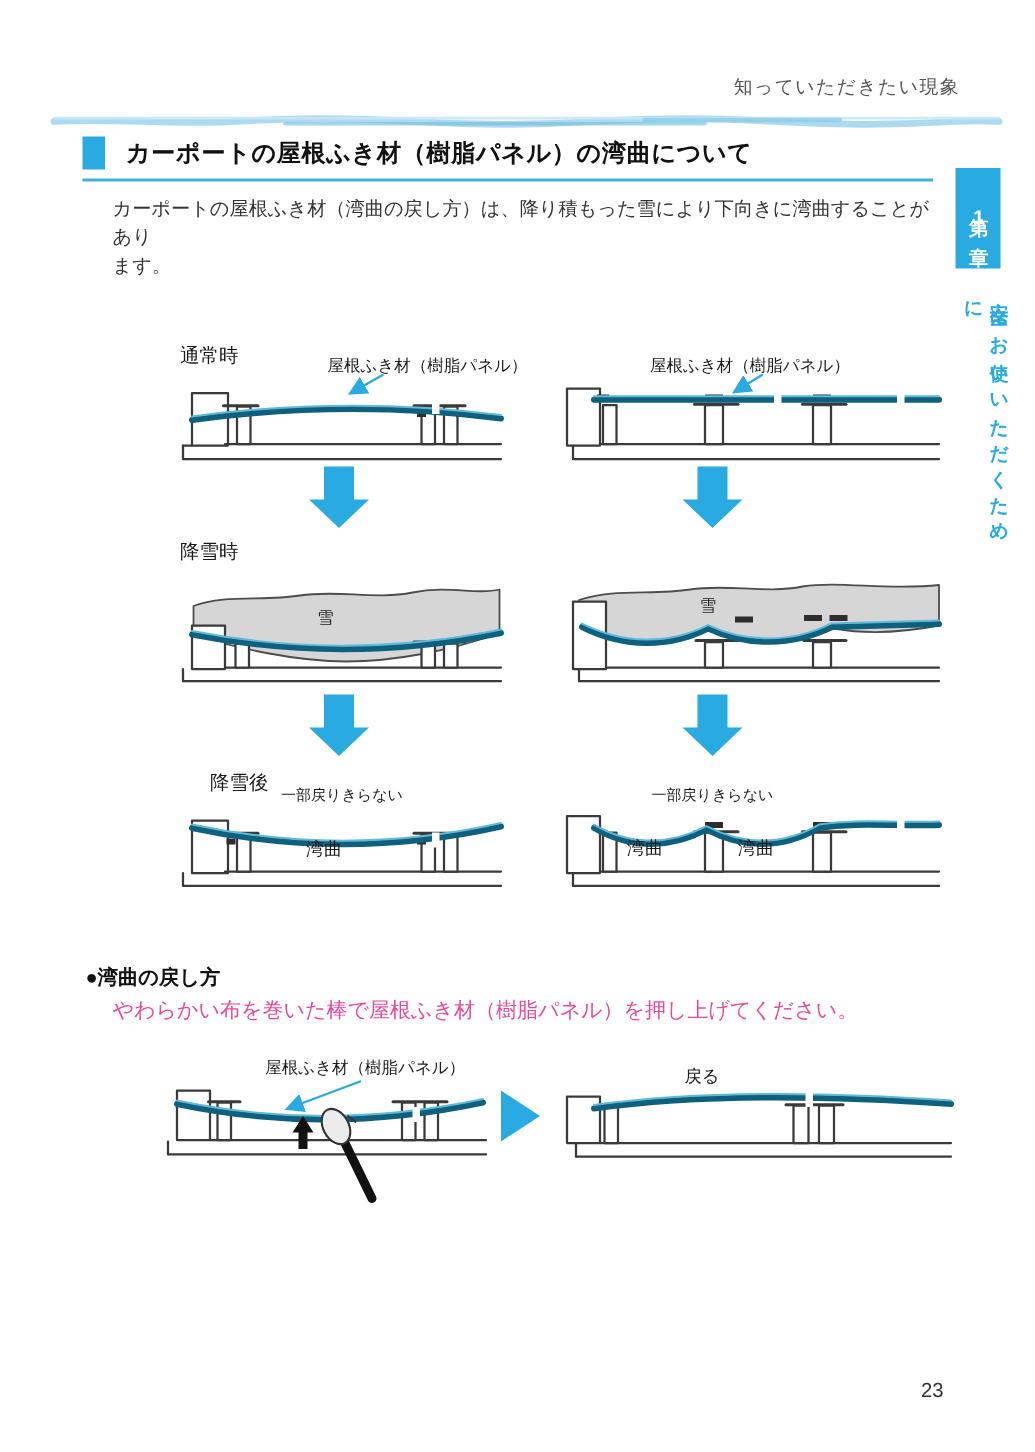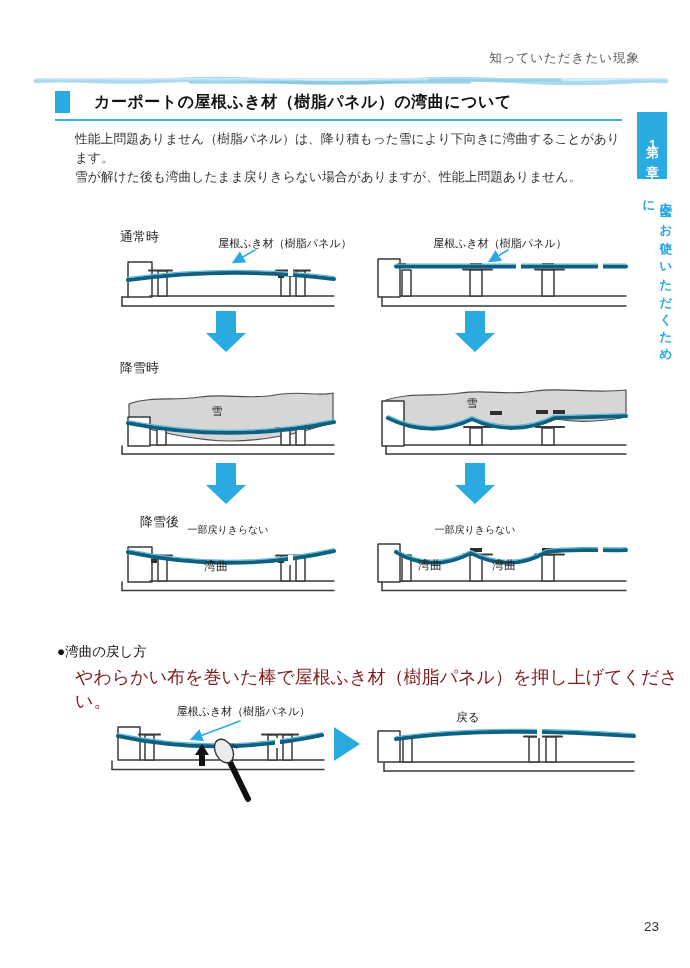--- a/index.html
+++ b/index.html
@@ -6,21 +6,21 @@
   .page{
     position:relative;width:690px;height:968px;background:#ffffff;overflow:hidden;
     font-family:"Liberation Sans","DejaVu Sans",sans-serif;color:#222;
   }
   .abs{position:absolute;}
   
   .running-head{top:50px;left:0;width:640px;text-align:right;font-size:12.5px;color:#555;letter-spacing:1px;}
   
   .art{position:absolute;top:0;left:0;width:690px;height:968px;}
   
-  .title-block{top:91px;left:55px;width:567px;border-bottom:2px solid #3fafe2;padding-bottom:6px;display:flex;align-items:center;gap:24px;}
+  .title-block{top:91px;left:55px;width:567px;border-bottom:2px solid #3fafe2;padding-bottom:6px;display:flex;align-items:center;gap:14px;}
   .title-square{display:inline-block;width:15px;height:22px;background:#29abe2;flex:0 0 auto;}
   .section-title{margin:0;font-size:16px;font-weight:bold;color:#111;letter-spacing:.5px;}
   
   .intro{top:129px;left:75px;width:552px;font-size:12.8px;line-height:19px;color:#333;}
   
   .chapter-tab{left:637px;top:112px;width:30px;height:67px;background:#29abe2;color:#fff;
     writing-mode:vertical-rl;text-orientation:upright;font-size:13px;font-weight:bold;
     display:flex;align-items:center;justify-content:center;letter-spacing:2px;}
   .chapter-name{left:640px;top:192px;height:175px;color:#29abe2;writing-mode:vertical-rl;
     text-orientation:upright;font-size:12.5px;font-weight:bold;letter-spacing:3px;}
@@ -36,26 +36,26 @@
   .lbl-snow-l{left:202px;top:404px;width:30px;}
   .lbl-snow-r{left:457px;top:396px;width:30px;}
   .lbl-nr{font-size:10px;}
   .lbl-nr-l{left:153px;top:523px;width:150px;}
   .lbl-nr-r{left:400px;top:523px;width:150px;}
   .lbl-bend{font-size:12px;}
   .lbl-bend-l{left:196px;top:558px;width:40px;}
   .lbl-bend-r1{left:410px;top:557px;width:40px;}
   .lbl-bend-r2{left:484px;top:557px;width:40px;}
   
-  .howto-title{left:57px;top:643px;font-size:13.5px;font-weight:normal;color:#111;}
-  .howto-body{left:75px;top:665px;font-size:18px;color:#7f1d1d;}
+  .howto-title{left:57px;top:643px;font-size:13.5px;font-weight:bold;color:#111;}
+  .howto-body{left:75px;top:665px;font-size:14px;color:#ec4899;}
   .lbl-panel-b{left:162px;top:704px;width:163px;}
   .lbl-return{left:433px;top:710px;width:70px;font-size:11.5px;}
   
-  .page-number{left:614px;top:919px;width:45px;text-align:right;font-size:13.5px;color:#333;}
+  .page-number{left:614px;top:919px;width:45px;font-size:13.5px;color:#333;}
 </style>
 </head>
 <body>
 
 <div class="page">
 
   <svg class="art" viewBox="0 0 690 968" stroke-linecap="round" stroke-linejoin="round">
     <defs>
       <marker id="ah" markerWidth="9" markerHeight="9" refX="6.5" refY="4" orient="auto">
         <path d="M0,0 L8,4 L0,8 z" fill="#29abe2"></path>
@@ -220,23 +220,22 @@
   </svg>
 
   <div class="abs running-head">知っていただきたい現象</div>
 
   <div class="abs title-block">
     <span class="title-square"></span>
     <h1 class="section-title">カーポートの屋根ふき材（樹脂パネル）の湾曲について</h1>
   </div>
 
   <div class="abs intro">
-    <div>性能上問題ありません（樹脂パネル）は、降り積もった雪により下向きに湾曲することがあり</div>
+    <div>カーポートの屋根ふき材（湾曲の戻し方）は、降り積もった雪により下向きに湾曲することがあり</div>
     <div>ます。</div>
-    <div>雪が解けた後も湾曲したまま戻りきらない場合がありますが、性能上問題ありません。</div>
   </div>
 
   <div class="abs chapter-tab">第1章</div>
   <div class="abs chapter-name">安全にお使いいただくために</div>
 
   <div class="abs stage stage-normal">通常時</div>
   <div class="abs stage stage-snow">降雪時</div>
   <div class="abs stage stage-after">降雪後</div>
 
   <div class="abs fig-lbl lbl-panel-1l">屋根ふき材（樹脂パネル）</div>

